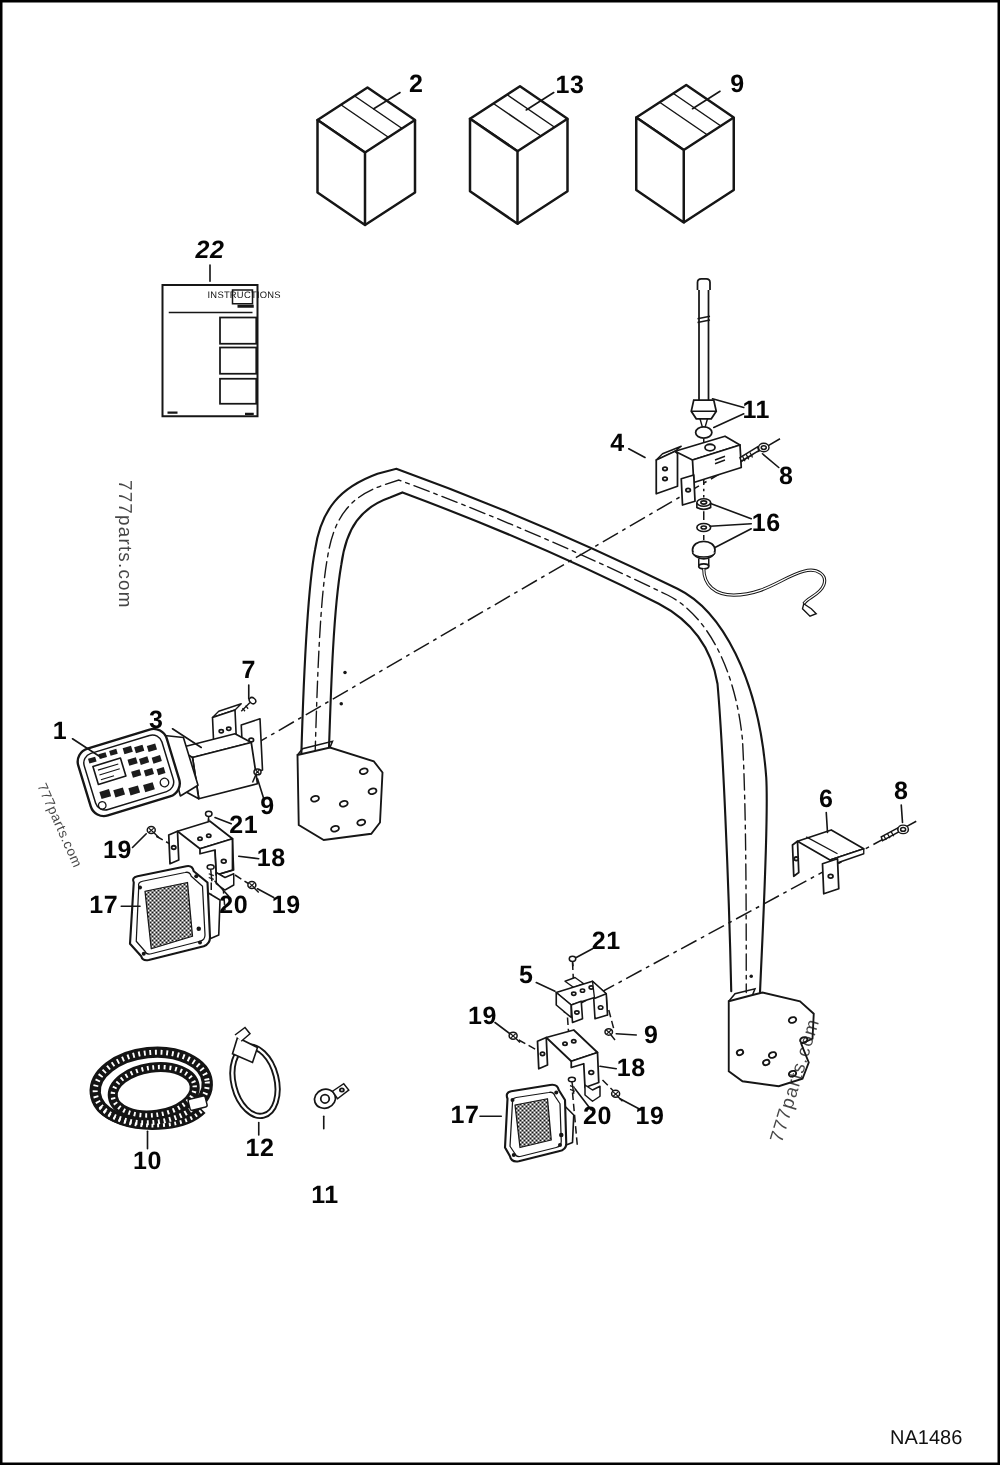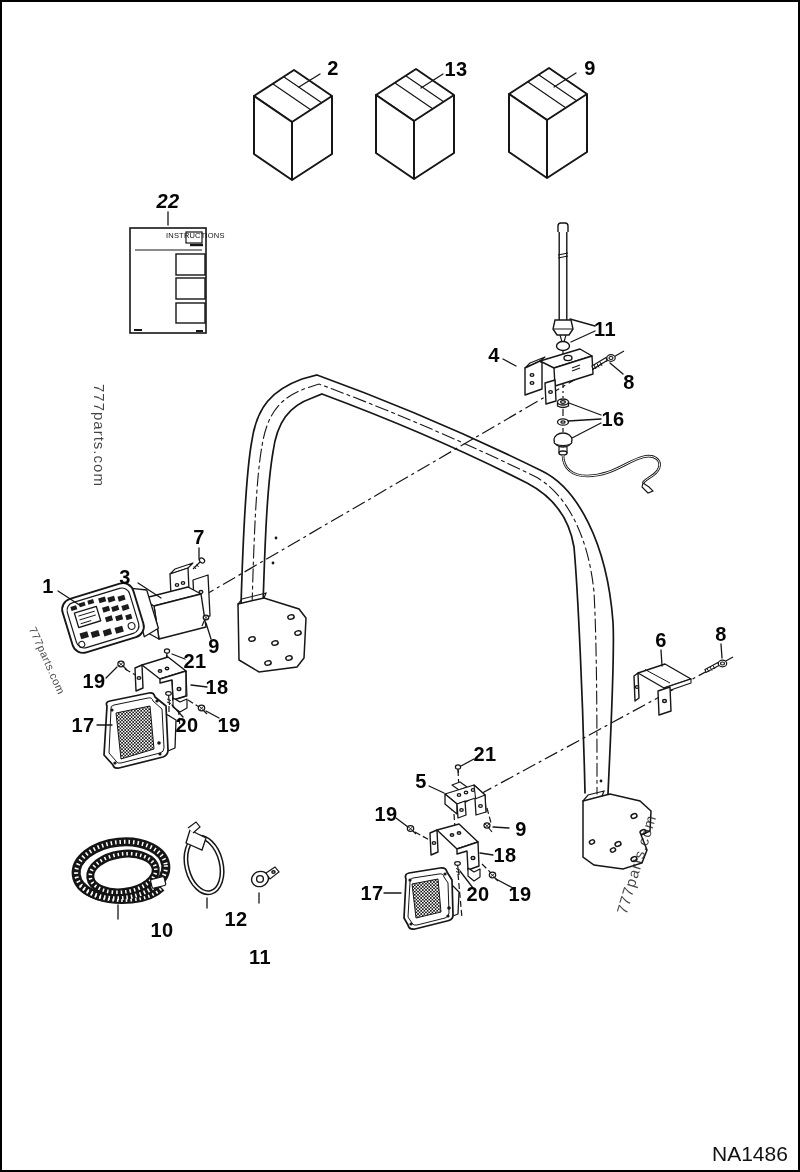--- a/index.html
+++ b/index.html
@@ -19,21 +19,21 @@
     font-family:"Liberation Sans",sans-serif;transform-origin:0 0;
   }
   .wm-1{left:106px;top:382px;font-size:15px;letter-spacing:1px;transform:rotate(90deg);}
   .wm-2{left:36px;top:623px;font-size:11px;letter-spacing:.5px;transform:rotate(66deg);}
   .wm-3{left:611px;top:909px;font-size:15px;letter-spacing:1px;transform:rotate(-73deg);}
   .sheet-title{
     position:absolute;left:132px;top:229px;font-size:7.5px;font-weight:normal;
     color:#111;letter-spacing:.2px;margin-left:32px;
   }
   .drawing-code{
-    position:absolute;left:710px;top:1140px;font-size:21px;color:#111;
+    position:absolute;left:710px;top:1140px;font-size:16px;color:#111;
   }
 </style>
 </head>
 <body>
 
 <div class="stage">
 
 <svg width="800" height="1172" viewBox="0 0 800 1172">
   <defs>
     <pattern id="grille" width="3.2" height="3.2" patternUnits="userSpaceOnUse">
@@ -413,20 +413,20 @@
       <div class="part-label" style="left: 659px; top: 638px;">6</div>
       <div class="part-label" style="left: 719px; top: 632px;">8</div>
       <div class="part-label" style="left: 483px; top: 752px;">21</div>
       <div class="part-label" style="left: 419px; top: 779px;">5</div>
       <div class="part-label" style="left: 384px; top: 812px;">19</div>
       <div class="part-label" style="left: 519px; top: 827px;">9</div>
       <div class="part-label" style="left: 503px; top: 853px;">18</div>
       <div class="part-label" style="left: 476px; top: 892px;">20</div>
       <div class="part-label" style="left: 518px; top: 892px;">19</div>
       <div class="part-label" style="left: 370px; top: 891px;">17</div>
-      <div class="part-label" style="left: 116px; top: 928px; margin-left: 44px;">10</div>
-      <div class="part-label" style="left: 206px; top: 917px; margin-left: 28px;">12</div>
+      <div class="part-label" style="left: 116px; top: 928px;">10</div>
+      <div class="part-label" style="left: 206px; top: 917px;">12</div>
       <div class="part-label" style="left: 258px; top: 911px; margin-top: 44px;">11</div>
     </div>
 
 <div class="drawing-code">NA1486</div>
 
 </div>
 
 </body></html>

